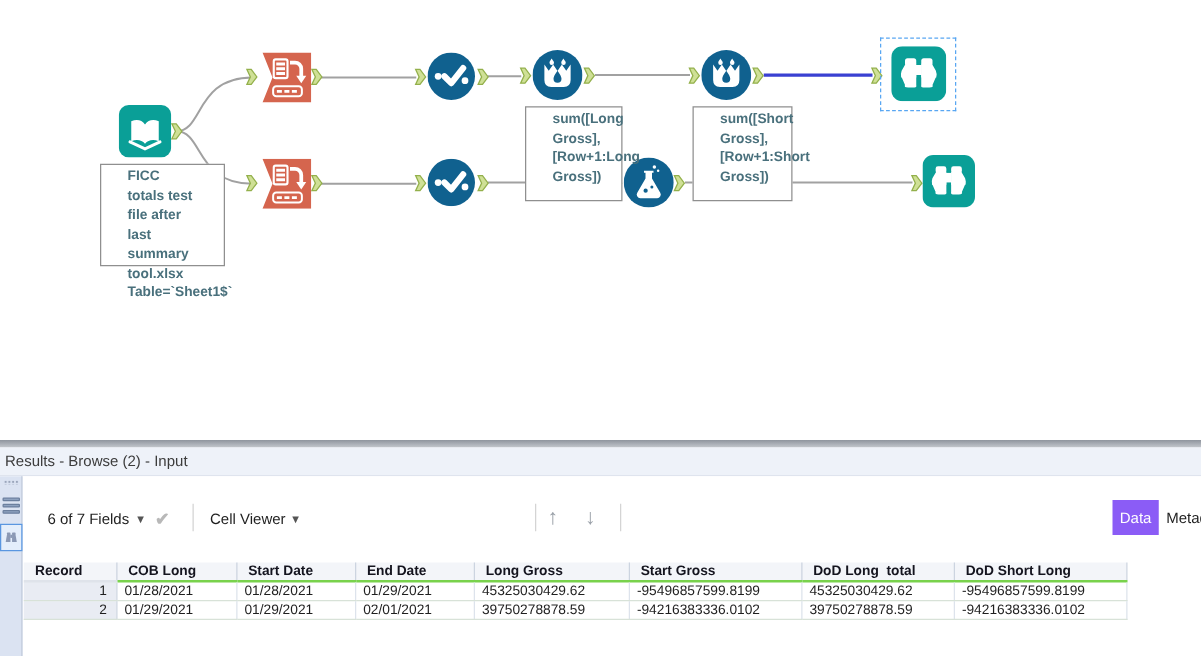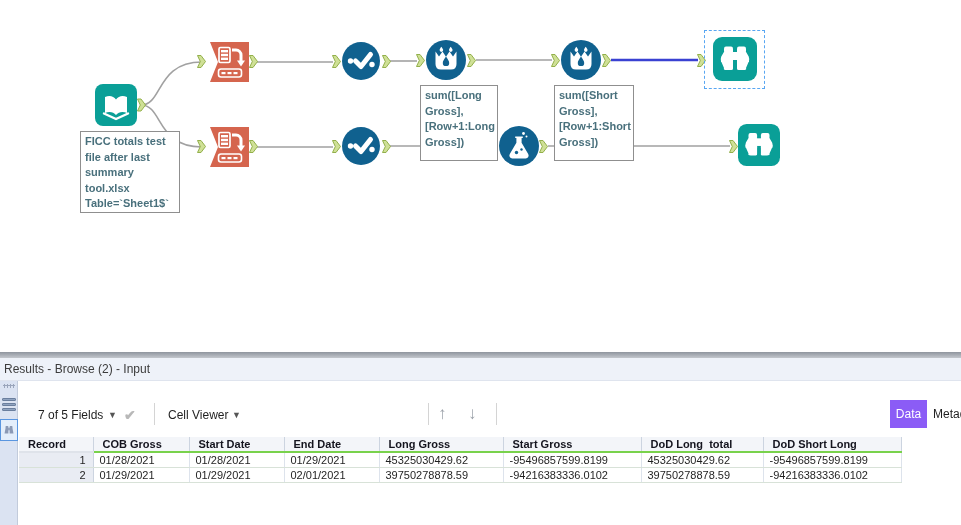--- a/index.html
+++ b/index.html
@@ -10,21 +10,21 @@
   #canvas { position:absolute; left:0; top:0; width:961px; height:352px; background:#fff; }
   #wires { position:absolute; left:0; top:0; z-index:1; }
   .wire { stroke:#a1a1a1; stroke-width:1.6; fill:none; }
   .wire-selected { stroke:#3a41d2; stroke-width:2.6; fill:none; }
 
   .tool { position:absolute; z-index:2; }
   .tool svg { display:block; }
 
   .annotation { position:absolute; z-index:3; background:#fff; border:1px solid #8f8f8f;
                 color:#49707c; font-size:11px; line-height:15.5px; font-weight:600;
-                padding:2px 4px; white-space:pre-line; }
+                padding:2px 21px; white-space:pre-line; }
 
   .selection-box { position:absolute; z-index:1; border:1px dashed #58a6f2; background:transparent; }
 
   
   #splitter { position:absolute; left:0; top:352px; width:961px; height:6px;
               background:linear-gradient(#8f959e,#c3c7cd); }
 
   
   #results-title { position:absolute; left:0; top:358px; width:961px; height:23px;
                    background:#eef2f9; border-bottom:1px solid #dfe4ee;
@@ -54,21 +54,21 @@
   #search-box input { border:none; outline:none; font-size:13px; color:#444; width:190px;
                       font-family:"Liberation Sans", sans-serif; background:transparent; }
   #search-box input::placeholder { color:#9b9b9b; }
 
   .tab-data { position:absolute; left:890px; top:19px; width:37px; height:28px; background:#8b5cf6;
               color:#fff; font-size:12px; text-align:center; line-height:28px; }
   .tab-meta { position:absolute; left:933px; top:19px; width:70px; height:28px; background:#fff;
               color:#1f1f1f; font-size:12px; line-height:28px; white-space:nowrap; }
 
   
-  #grid { position:absolute; left:19px; top:56px; border-collapse:collapse; table-layout:fixed;padding-left:45px; }
+  #grid { position:absolute; left:19px; top:69px; border-collapse:collapse; table-layout:fixed;padding-left:45px; }
   #grid th { background:#f3f5f9; font-size:11px; font-weight:bold; color:#14141e;
              text-align:left; padding:1px 0 1px 9px; height:14px;
              border-right:1px solid #ccd4e0; border-bottom:2px solid #79d24c; white-space:pre; }
   #grid th.first { border-bottom:2px solid #dfe3ea; }
   #grid td { background:#fff; font-size:11px; color:#1f1f1f; padding:1px 0 1px 6px; height:15px;
              border-right:1px solid #dde3ec; border-bottom:1px solid #d8e2d8; white-space:pre; }
   #grid td.rec { background:#e9ecf3; text-align:right; padding-right:7px; border-right:1px solid #ccd4e0; }
 </style>
 </head>
 <body>
@@ -257,21 +257,21 @@
       <rect x="24" y="9.5" width="9" height="6" rx="2" fill="#8b99b5"></rect>
       <path d="M11.5 14 h8.5 v19 h-12 z" fill="#8b99b5"></path>
       <path d="M32.5 14 h-8.5 v19 h12 z" fill="#8b99b5"></path>
       <rect x="19.5" y="15" width="5" height="8" fill="#8b99b5"></rect>
     </svg>
   </div>
 </div>
 
 <div id="results-body">
 
-  <div class="toolbar-item" style="left:38px; top:22px;">7 of 5 Fields</div>
+  <div class="toolbar-item" style="left:38px; top:22px;">6 of 7 Fields</div>
   <div class="toolbar-item caret" style="left:108px; top:22px;">▼</div>
   <div class="toolbar-item check" style="left:124px; top:22px;">✔</div>
   <div class="vsep" style="left:154px;"></div>
   <div class="toolbar-item" style="left:168px; top:22px;">Cell Viewer</div>
   <div class="toolbar-item caret" style="left:232px; top:22px;">▼</div>
   <div class="vsep" style="left:428px;"></div>
   <div class="toolbar-item arrow" style="left:438px; top:21px;">↑</div>
   <div class="toolbar-item arrow" style="left:468px; top:21px;">↓</div>
   <div class="vsep" style="left:496px;"></div>
 
@@ -286,21 +286,21 @@
         <col style="width:95px">
         <col style="width:95px">
       <col style="width:124px">
         <col style="width:138px">
         <col style="width:122px">
         <col style="width:138px">
     </colgroup>
     <thead>
       <tr>
         <th class="first">Record</th>
-        <th>COB Gross</th>
+        <th>COB Long</th>
         <th>Start Date</th>
         <th>End Date</th>
         <th>Long Gross</th>
         <th>Start Gross</th>
         <th>DoD Long  total</th>
         <th>DoD Short Long</th>
       </tr>
     </thead>
     <tbody>
       <tr>

